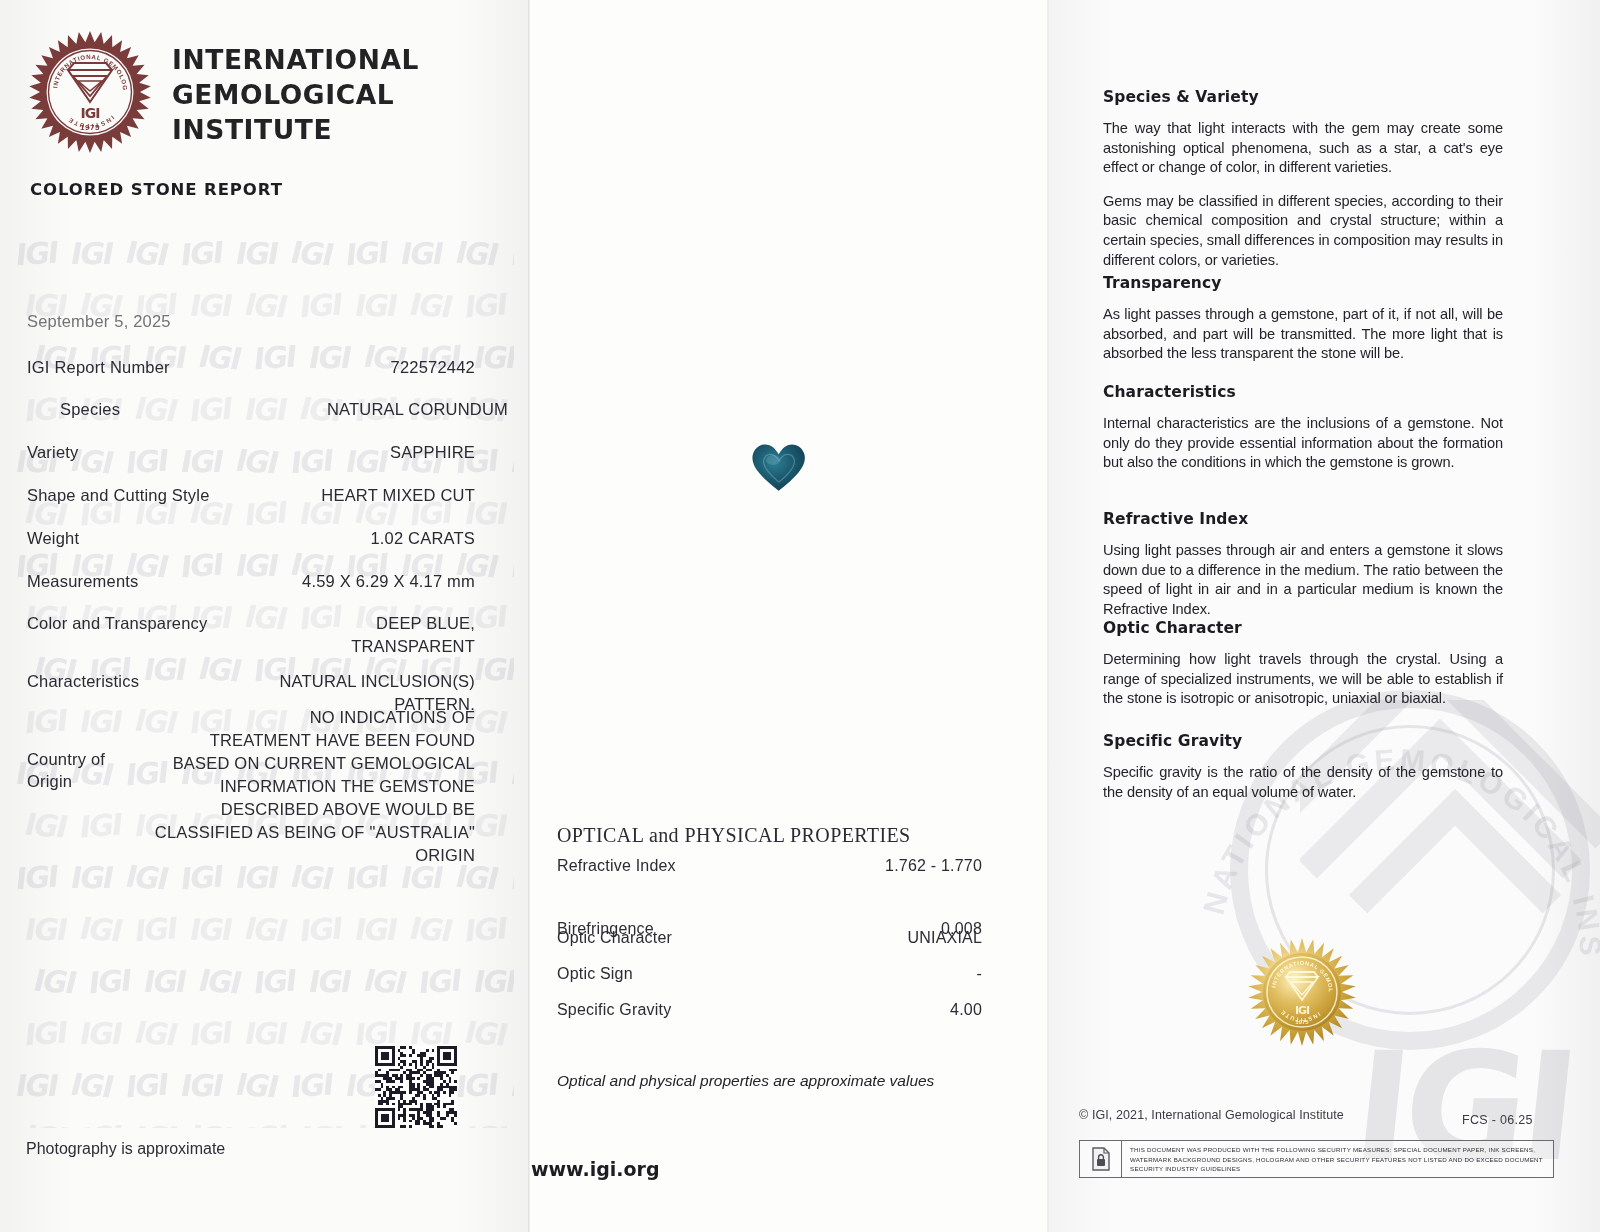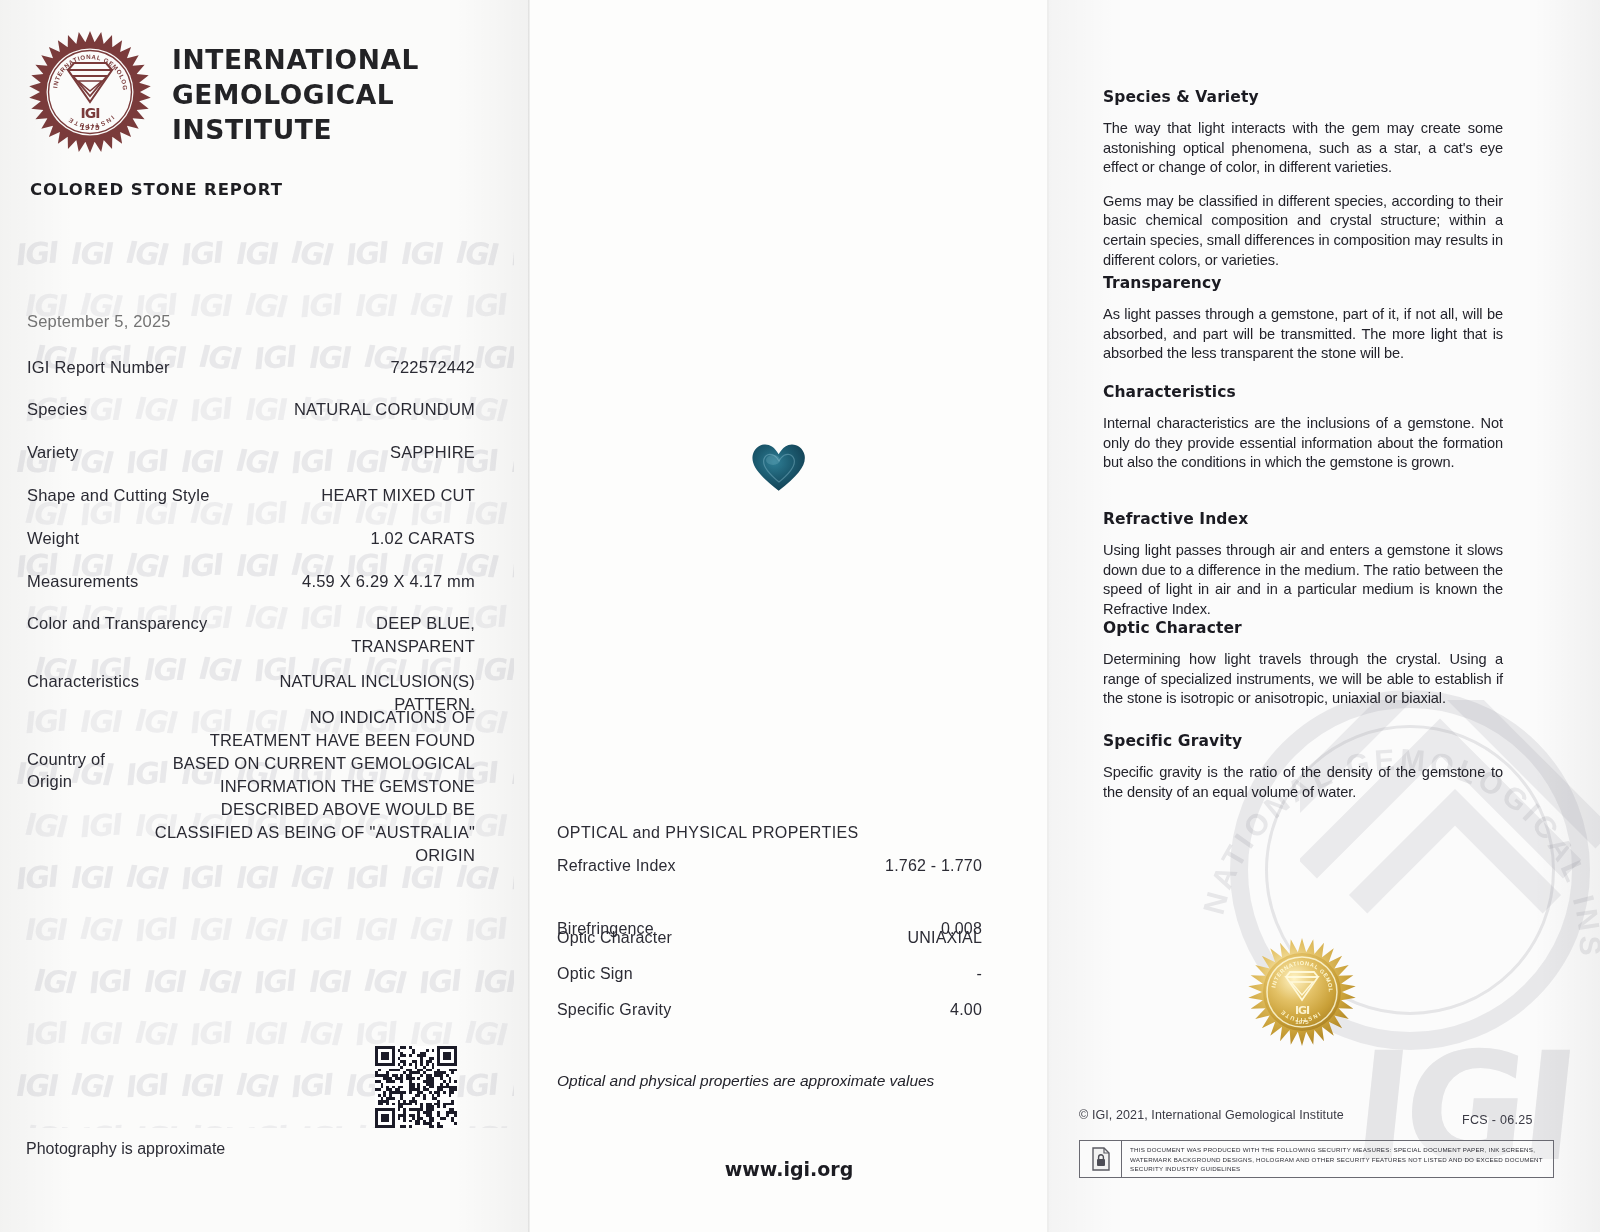--- a/index.html
+++ b/index.html
@@ -136,34 +136,34 @@
   
   .qr { position: absolute; left: 375px; top: 1046px; }
 
   
   .gem {
     position: absolute; left: 746px; top: 434px;
     width: 66px; height: 62px;
   }
   .optical-title {
     position: absolute; left: 557px; top: 824px;
-    font-size: 16px; color: #2b2b34; letter-spacing: .4px;
+    font-size: 20px; color: #2b2b34; letter-spacing: .4px; font-family: Liberation Serif, serif;
   }
   .oprow {
     position: absolute; left: 557px; width: 425px;
     display: flex; justify-content: space-between;
     font-size: 16px; color: #2b2b34; letter-spacing: .2px;
   }
   .op-note {
     position: absolute; left: 557px; top: 1072px;
     font-size: 15.5px; font-style: italic; color: #23232b;
   }
   .igi-url {
     position: absolute; left: 531px; top: 1158px; width: 516px;
-    text-align: center;
+    text-align: left;
     font-family: "DejaVu Sans", sans-serif;
     font-weight: 700; font-size: 19px; color: #1c1c22;
   }
 
   
   .sec { position: absolute; left: 1103px; width: 400px; }
   .sec h3 {
     font-family: "DejaVu Sans", sans-serif;
     font-weight: 700; font-size: 15.5px; color: #1b1b22;
     letter-spacing: .1px; margin-bottom: 13px;
@@ -292,21 +292,21 @@
   </div>
 
   <div class="report-type">COLORED STONE REPORT</div>
 
   <div class="l-date">September 5, 2025</div>
   <div id="datarows">
       <div class="datarow" style="top: 356px; gap: 27px;">
         <span class="lbl">IGI Report Number</span>
         <span class="val">722572442</span>
       </div>
-      <div class="datarow" style="top: 398px;">
+      <div class="datarow" style="top: 398px; margin-left: 33px;">
         <span class="lbl">Species</span>
         <span class="val">NATURAL CORUNDUM</span>
       </div>
       <div class="datarow" style="top: 441px;">
         <span class="lbl">Variety</span>
         <span class="val">SAPPHIRE</span>
       </div>
       <div class="datarow" style="top: 484px;">
         <span class="lbl">Shape and Cutting Style</span>
         <span class="val">HEART MIXED CUT</span>

